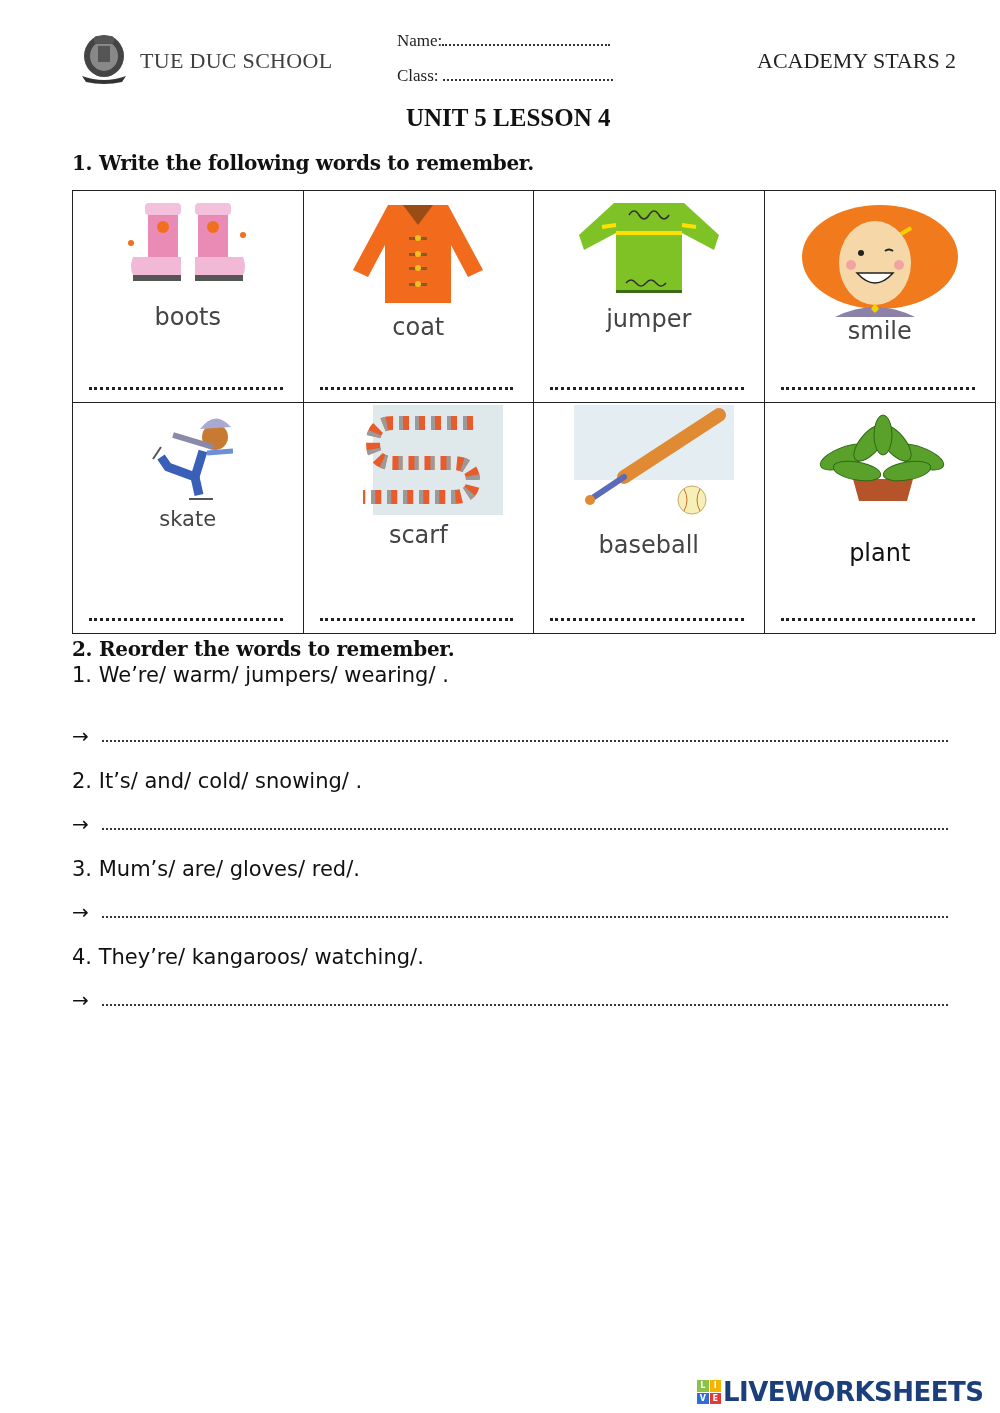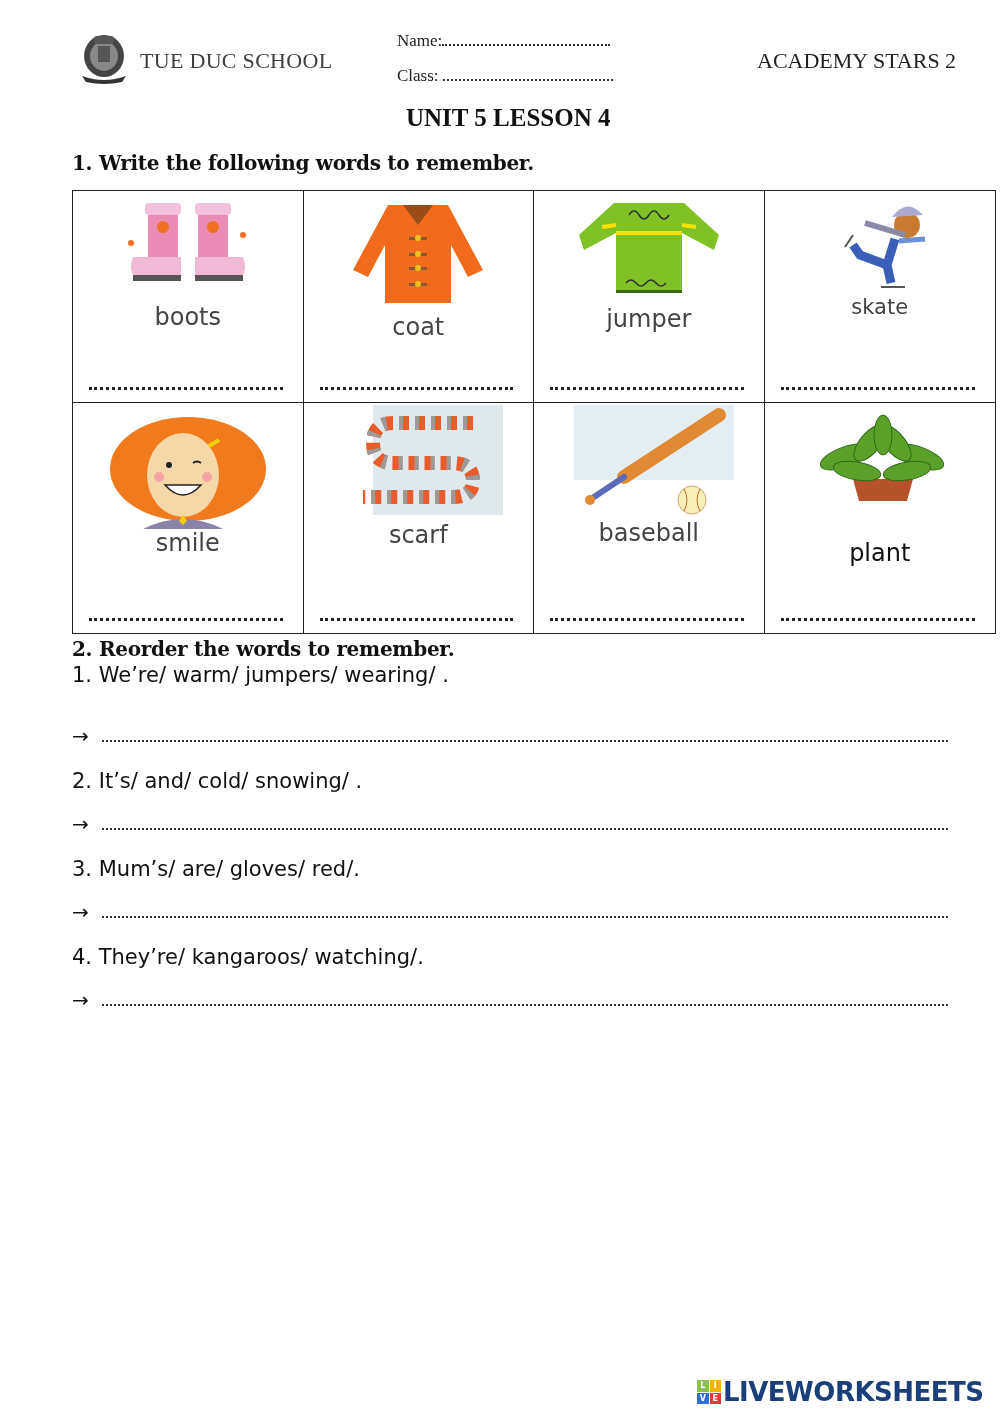--- a/index.html
+++ b/index.html
@@ -120,56 +120,56 @@
         <rect x="52" y="36" width="66" height="4" fill="#ffe000"></rect>
         <path d="M65 20 q5 -8 10 0 q5 8 10 0 q5 -8 10 0 q5 8 10 0" stroke="#333" fill="none" stroke-width="1.5"></path>
         <path d="M62 88 q5 -6 10 0 q5 6 10 0 q5 -6 10 0 q5 6 10 0" stroke="#333" fill="none" stroke-width="1.5"></path>
         <rect x="52" y="95" width="66" height="3" fill="#3b6a14"></rect>
       </svg>
     </div>
     <div class="word" style="top:114px">jumper</div>
     <div class="answer-dots"></div>
   </div>
 
-  <div class="cell">
-    <div class="pic">
-      <svg viewBox="0 0 170 100" width="170" height="100">
-        <circle cx="112" cy="30" r="13" fill="#c97a32"></circle>
-        <path d="M97 22 Q112 2 128 20 Z" fill="#a9a9d2"></path>
-        <path d="M70 28 L110 40" stroke="#8a8aa8" stroke-width="6"></path>
-        <path d="M100 44 L92 70 L65 60 L58 50" stroke="#3a5fb8" stroke-width="9" fill="none"></path>
-        <path d="M92 70 L96 88" stroke="#3a5fb8" stroke-width="9"></path>
-        <path d="M104 46 L130 44" stroke="#6c8fd6" stroke-width="5"></path>
-        <path d="M86 92 H110" stroke="#555" stroke-width="2"></path>
-        <path d="M50 52 L58 40" stroke="#555" stroke-width="2"></path>
-      </svg>
-    </div>
-    <div class="word" style="top:104px;font-size:21px">skate</div>
-    <div class="answer-dots"></div>
-  </div>
-
   <div class="cell row2">
     <div class="pic" style="height:116px;top:10px">
       <svg viewBox="0 0 170 116" width="170" height="116">
         <ellipse cx="85" cy="56" rx="78" ry="52" fill="#f07a1c"></ellipse>
         <ellipse cx="80" cy="62" rx="36" ry="42" fill="#f6d7a8"></ellipse>
         <circle cx="66" cy="52" r="3" fill="#222"></circle>
         <path d="M90 50 q4 -3 8 0" stroke="#222" stroke-width="2" fill="none"></path>
         <path d="M62 72 Q80 92 98 72 Z" fill="#fff" stroke="#222" stroke-width="1.5"></path>
         <circle cx="56" cy="64" r="5" fill="#f4a3a3"></circle>
         <circle cx="104" cy="64" r="5" fill="#f4a3a3"></circle>
         <path d="M40 116 Q80 96 120 116 Z" fill="#8a82a8"></path>
         <path d="M76 108 l4 -6 l4 6 l-4 4 Z" fill="#f5d000"></path>
         <rect x="105" y="28" width="12" height="4" fill="#f5d000" transform="rotate(-30 111 30)"></rect>
       </svg>
     </div>
     <div class="word" style="top:126px">smile</div>
     <div class="answer-dots"></div>
   </div>
 
+  <div class="cell">
+    <div class="pic">
+      <svg viewBox="0 0 170 100" width="170" height="100">
+        <circle cx="112" cy="30" r="13" fill="#c97a32"></circle>
+        <path d="M97 22 Q112 2 128 20 Z" fill="#a9a9d2"></path>
+        <path d="M70 28 L110 40" stroke="#8a8aa8" stroke-width="6"></path>
+        <path d="M100 44 L92 70 L65 60 L58 50" stroke="#3a5fb8" stroke-width="9" fill="none"></path>
+        <path d="M92 70 L96 88" stroke="#3a5fb8" stroke-width="9"></path>
+        <path d="M104 46 L130 44" stroke="#6c8fd6" stroke-width="5"></path>
+        <path d="M86 92 H110" stroke="#555" stroke-width="2"></path>
+        <path d="M50 52 L58 40" stroke="#555" stroke-width="2"></path>
+      </svg>
+    </div>
+    <div class="word" style="top:104px;font-size:21px">skate</div>
+    <div class="answer-dots"></div>
+  </div>
+
   <div class="cell row2">
     <div class="pic" style="height:110px">
       <svg viewBox="0 0 170 110" width="170" height="110">
         <rect x="40" y="0" width="130" height="110" fill="#dfe9ec"></rect>
         <path d="M140 18 H60 Q40 18 40 38 Q40 58 60 58 H120 Q140 58 140 76 Q140 92 120 92 H30" stroke="#e95b2a" stroke-width="14" fill="none" stroke-dasharray="10 6"></path>
         <path d="M140 18 H60 Q40 18 40 38 Q40 58 60 58 H120 Q140 58 140 76 Q140 92 120 92 H30" stroke="#9a9a9a" stroke-width="14" fill="none" stroke-dasharray="4 12" stroke-dashoffset="10"></path>
       </svg>
     </div>
     <div class="word" style="top:118px">scarf</div>
     <div class="answer-dots"></div>
@@ -179,21 +179,21 @@
     <div class="pic" style="height:112px">
       <svg viewBox="0 0 170 112" width="170" height="112">
         <rect x="10" y="0" width="160" height="75" fill="#e4edf2"></rect>
         <path d="M155 10 L60 72" stroke="#e08a34" stroke-width="14" stroke-linecap="round"></path>
         <path d="M60 72 L30 92" stroke="#5b6bb8" stroke-width="6" stroke-linecap="round"></path>
         <circle cx="26" cy="95" r="5" fill="#e08a34"></circle>
         <circle cx="128" cy="95" r="14" fill="#f6f0b8" stroke="#c9a870"></circle>
         <path d="M120 84 q6 11 0 22 M136 84 q-6 11 0 22" stroke="#d06a2a" fill="none"></path>
       </svg>
     </div>
-    <div class="word" style="top:116px">baseball</div>
+    <div class="word" style="top:128px">baseball</div>
     <div class="answer-dots"></div>
   </div>
 
   <div class="cell row2">
     <div class="pic" style="height:112px">
       <svg viewBox="0 0 170 112" width="170" height="112">
         <path d="M58 74 H118 L112 96 H64 Z" fill="#b5542a"></path>
         <g fill="#5aa12c" stroke="#2f6a14" stroke-width="1">
           <ellipse cx="50" cy="52" rx="26" ry="10" transform="rotate(-20 50 52)"></ellipse>
           <ellipse cx="124" cy="52" rx="26" ry="10" transform="rotate(20 124 52)"></ellipse>

